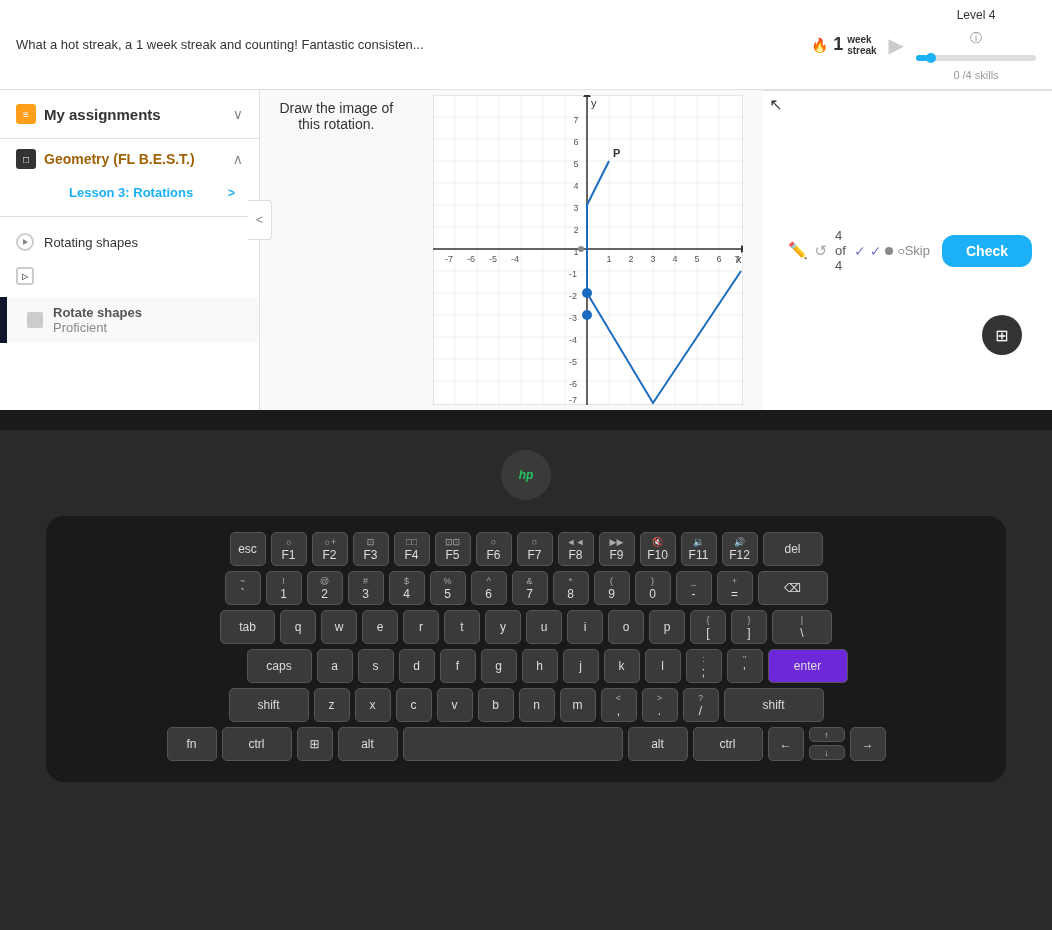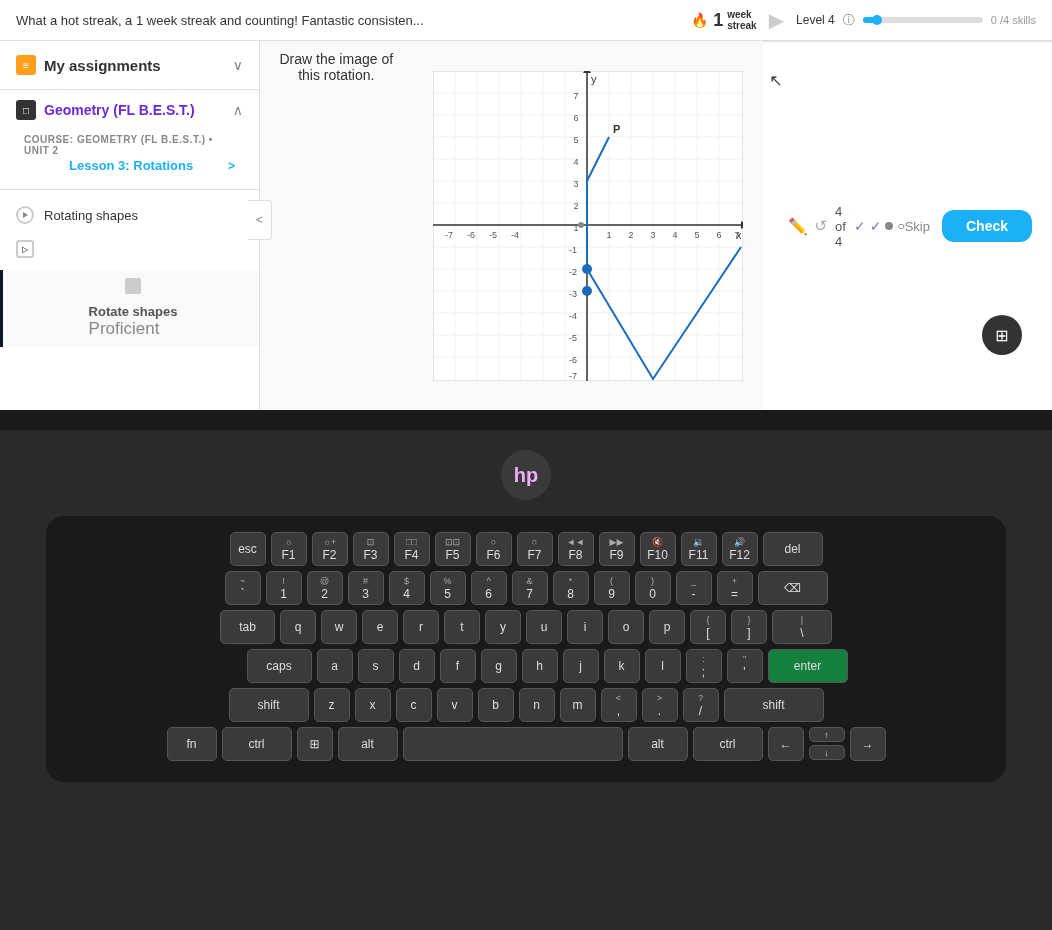--- a/index.html
+++ b/index.html
@@ -63,20 +63,21 @@
     .streak-label {
       font-size: 10px;
       line-height: 1.1;
     }
     .level-section {
       display: flex;
       align-items: center;
       gap: 8px;
       font-size: 12px;
       color: #333;
+      flex-direction: column;
     }
     .level-bar-container {
       width: 120px;
       height: 6px;
       background: #ddd;
       border-radius: 3px;
       position: relative;
     }
     .level-bar-fill {
       height: 100%;
@@ -172,21 +173,21 @@
       font-size: 10px;
       display: flex;
       align-items: center;
       justify-content: center;
       color: white;
       font-weight: bold;
     }
     .course-title {
       font-size: 14px;
       font-weight: 600;
-      color: #6d28d9;
+      color: #a16207;
     }
     .chevron-up {
       color: #888;
       font-size: 14px;
     }
 
     .course-path {
       margin-top: 8px;
       padding: 6px 8px;
       border-radius: 4px;
@@ -268,30 +269,29 @@
       font-size: 8px;
     }
     .lesson-text {
       font-size: 13px;
       color: #333;
     }
 
     .rotate-shapes-item {
       padding: 8px 16px 8px 20px;
       background: #f9f9f9;
-      border-left: 3px solid #0f172a;
-      flex-direction: column;
+      border-left: 7px solid #0f172a;
     }
     .rotate-shapes-title {
       font-size: 13px;
       color: #555;
       font-weight: 600;
     }
     .rotate-shapes-subtitle {
-      font-size: 17px;
+      font-size: 13px;
       color: #888;
     }
 
     
     .right-content {
       flex: 1;
       display: flex;
       flex-direction: row;
       background: #f9f9f9;
     }
@@ -445,23 +445,24 @@
       width: 50px;
       height: 50px;
       background: #3a3a3a;
       border-radius: 50%;
       display: flex;
       align-items: center;
       justify-content: center;
       margin-bottom: 16px;
     }
     .hp-text {
-      color: #f0abfc;
-      font-size: 20px;
+      color: #22c55e;
+      font-size: 12px;
       font-weight: bold;
+      font-style: italic;
     }
 
     .keyboard {
       background: #1a1a1a;
       border-radius: 18px;
       padding: 16px;
       width: 960px;
     }
 
     .key-row {
@@ -499,21 +500,21 @@
     .key-wide {
       min-width: 60px;
     }
     .key-widest {
       min-width: 220px;
     }
     .key-tab { min-width: 55px; }
     .key-caps { min-width: 65px; margin-left: 42px; }
     .key-shift-left { min-width: 80px; }
     .key-shift-right { min-width: 100px; }
-    .key-enter { min-width: 80px; background: #15803d; }
+    .key-enter { min-width: 80px; background: #6d28d9; }
     .key-backspace { min-width: 70px; }
     .key-ctrl { min-width: 70px; }
     .key-alt { min-width: 60px; }
     .key-fn { min-width: 50px; }
   </style>
 </head>
 <body>
 
 <div class="screen">
 
@@ -555,21 +556,20 @@
 
       <div class="sidebar-course-section">
         <div class="course-header">
           <div class="course-header-left">
             <div class="course-icon">□</div>
             <span class="course-title">Geometry (FL B.E.S.T.)</span>
           </div>
           <span class="chevron-up">∧</span>
         </div>
         <div class="course-path">
-          <div class="course-path-label">COURSE: GEOMETRY (FL B.E.S.T.) • UNIT 2</div>
           <div class="course-path-lesson">
             <span>Lesson 3: Rotations</span>
             <span class="chevron-right-small">&gt;</span>
           </div>
         </div>
       </div>
 
       <div class="sidebar-lesson-items">
         <div class="lesson-item">
           <div class="lesson-play-icon">

